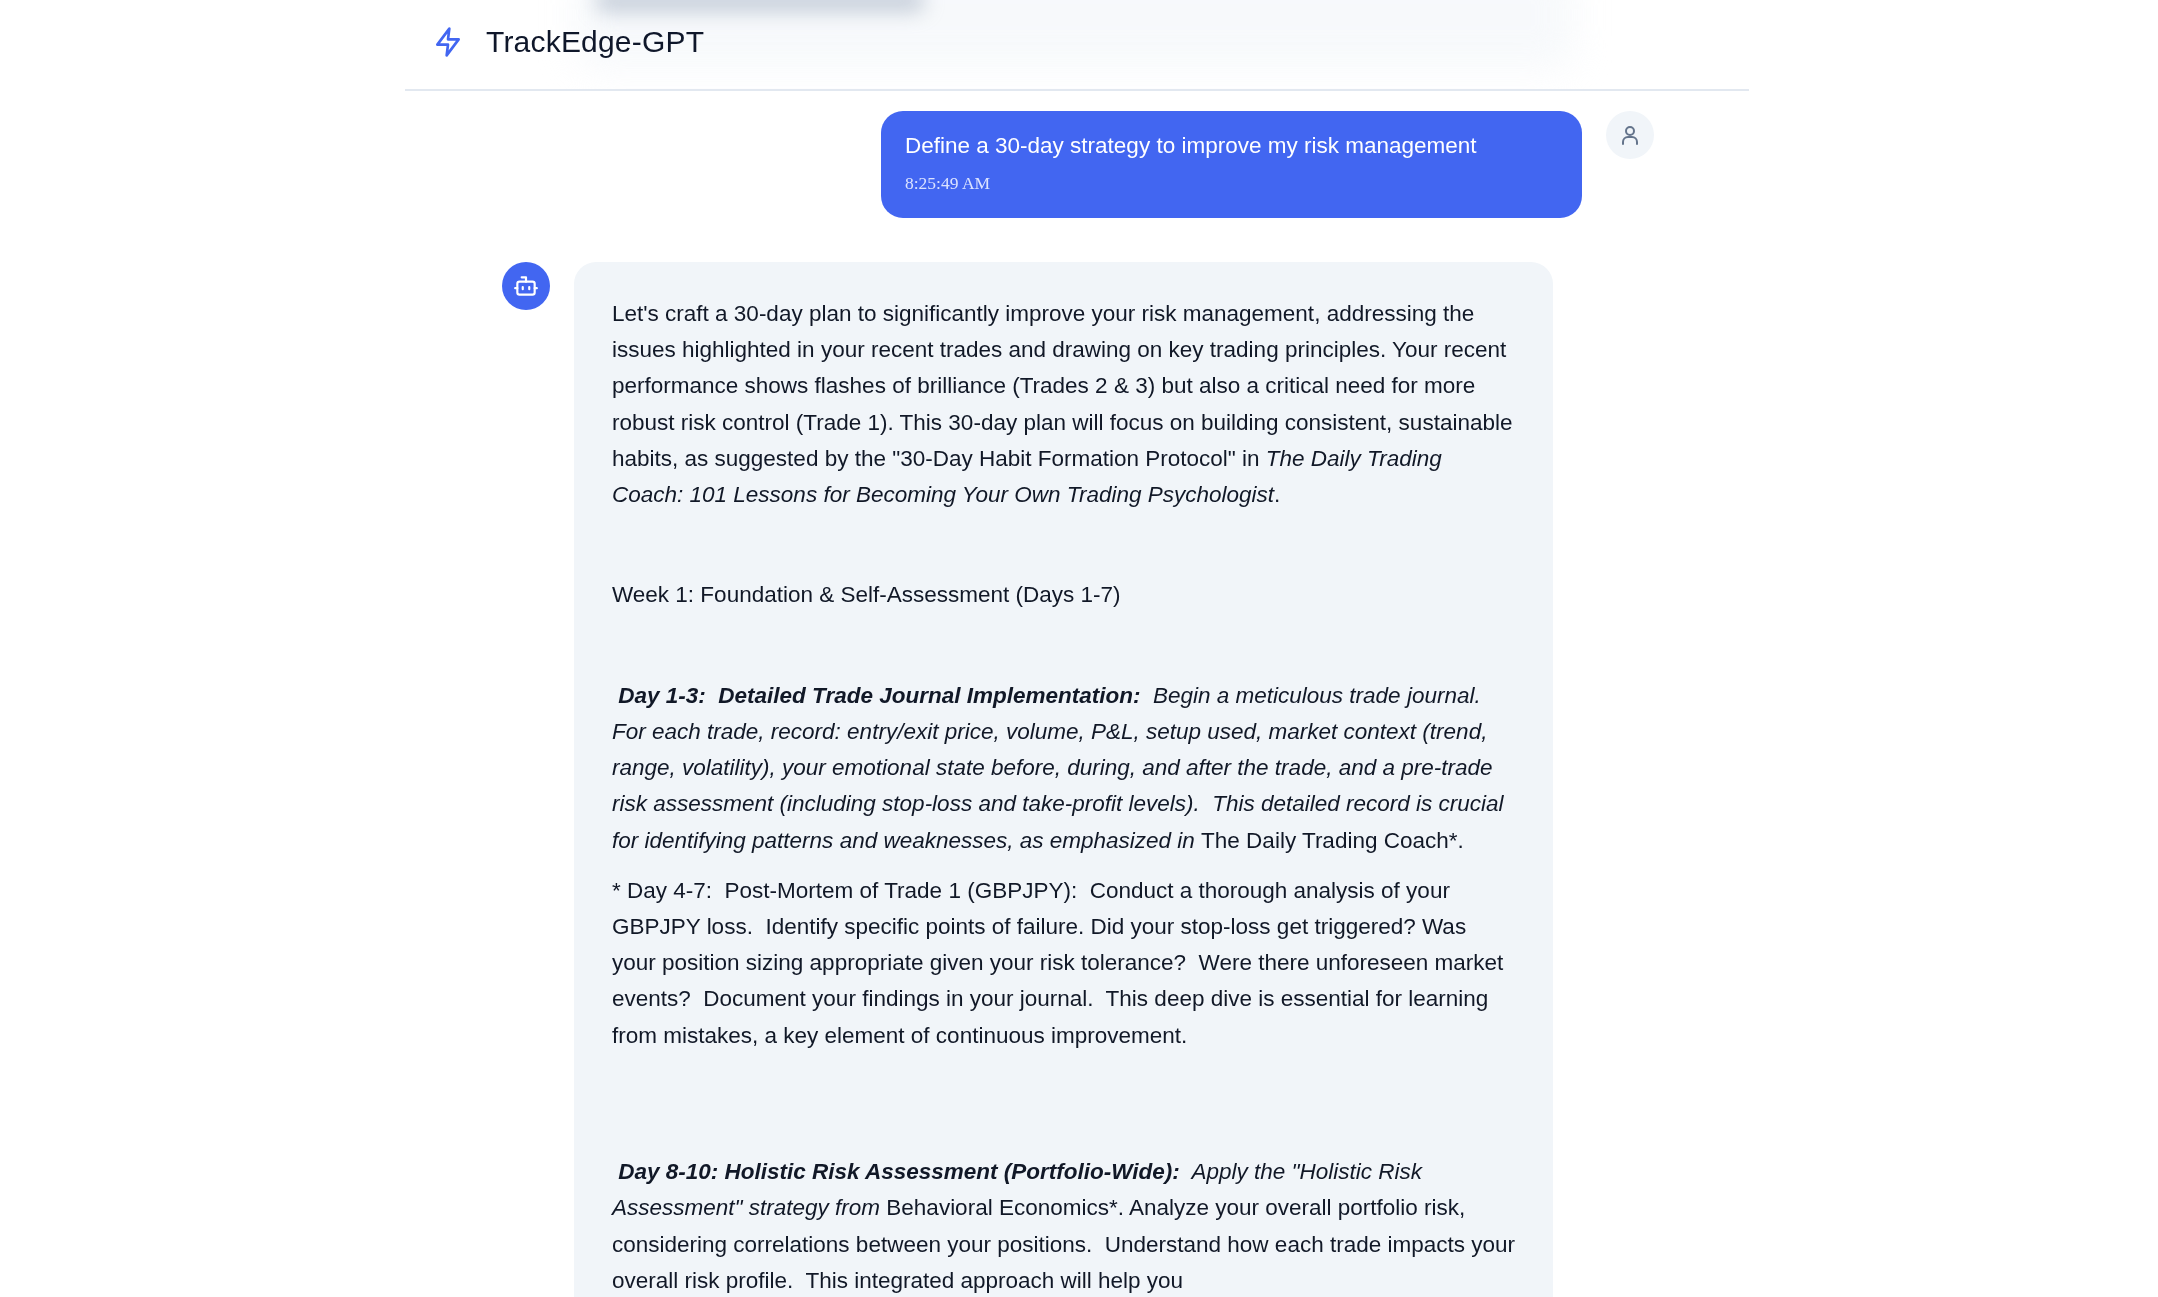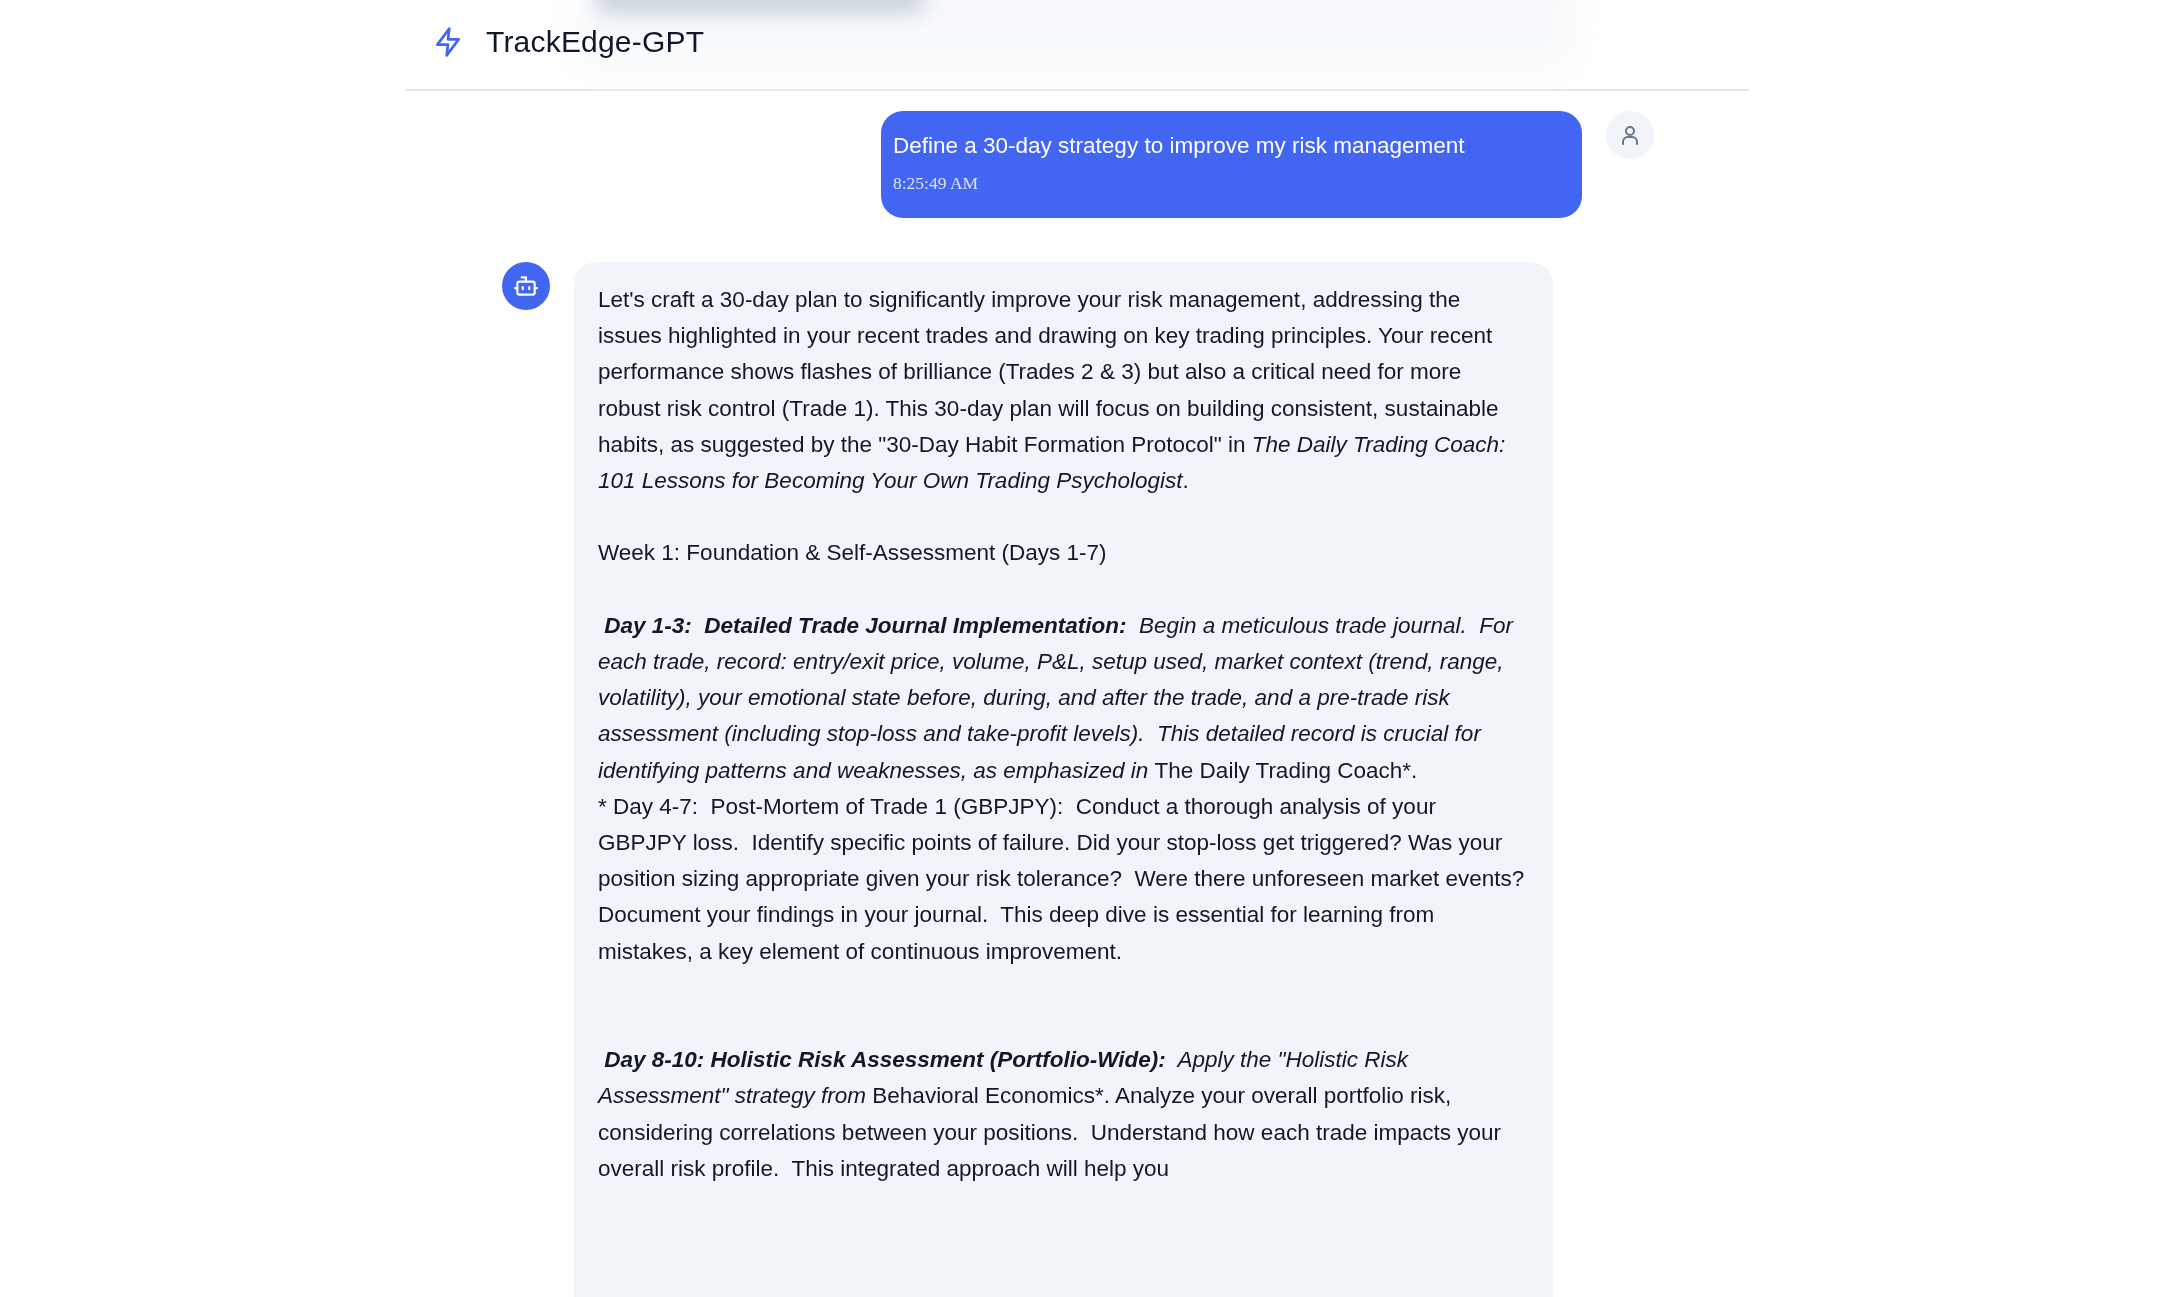--- a/index.html
+++ b/index.html
@@ -84,21 +84,21 @@
       top: 22px;
       right: 0;
       display: flex;
       align-items: flex-start;
       gap: 24px;
     }
     .user-bubble {
       background: #4266f1;
       color: #ffffff;
       border-radius: 22px;
-      padding: 20px 24px 16px 12px;
+      padding: 20px 24px 16px 24px;
       box-sizing: border-box;
       width: 701px;
       height: 107px;
     }
     .user-text {
       font-size: 22.5px;
       line-height: 30px;
       white-space: nowrap;
     }
     .user-time {
@@ -131,21 +131,21 @@
       background: #f1f5f9;
       border-radius: 22px;
       width: 979px;
       box-sizing: border-box;
       padding: 20px 24px 40px 24px;
       font-size: 22.5px;
       line-height: 36.2px;
       color: #111827;
       min-height: 1100px;
     }
-    .bot-bubble p { margin: 0; }
+    .bot-bubble p { margin: 14px; }
     .gap { height: 36.2px; }
     .bold { font-weight: normal; }
     .ital { font-style: italic; }
     .boldital { font-weight: bold; font-style: italic; }
   </style>
 </head>
 <body>
 
 <div class="page">
 

